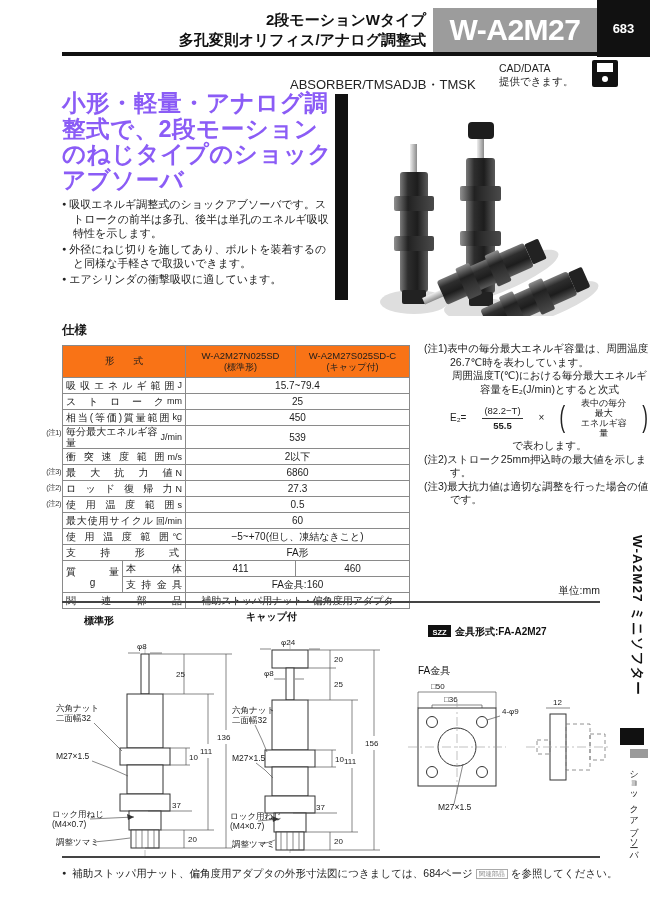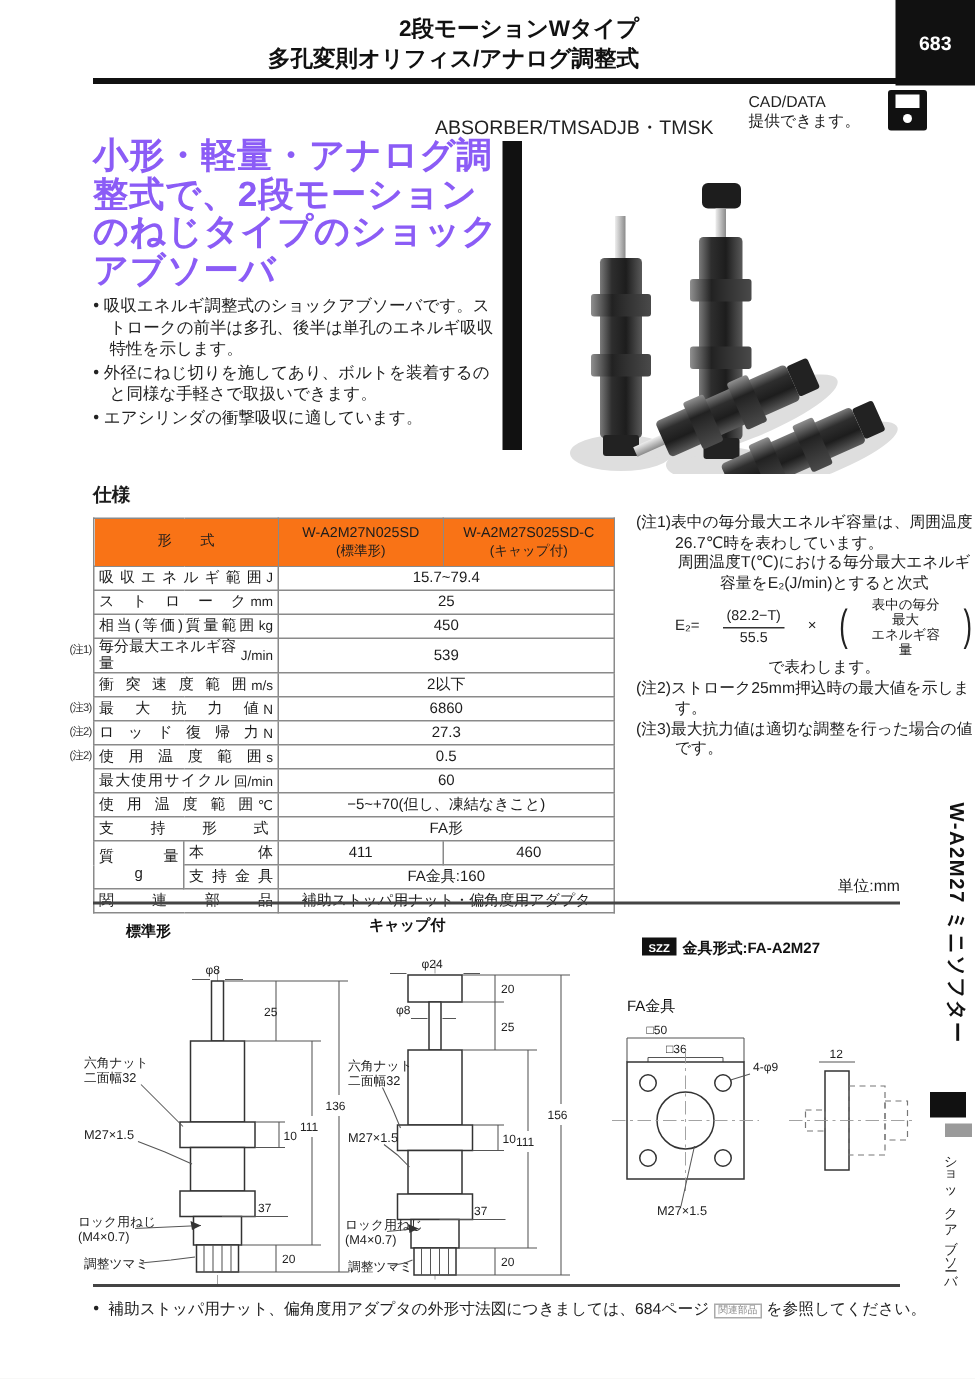--- a/index.html
+++ b/index.html
@@ -41,21 +41,21 @@
   .jst{text-align:justify;text-align-last:justify;}
   .note-pre{position:absolute;left:-26px;top:3px;font-size:7.5px;color:#333;width:24px;text-align:right;letter-spacing:-.5px;}
 
   
   .notes{left:424px;top:342px;width:225px;font-size:10.5px;line-height:13.5px;color:#222;}
   .note-h{padding-left:26px;text-indent:-26px;}
   .note-c{padding-left:26px;text-align:center;}
   .formula{display:flex;align-items:center;margin:2px 0 1px 26px;font-size:10px;gap:14px;}
   .frac{display:inline-block;text-align:center;margin:0 2px;}
   .frac .num{display:block;font-size:9.5px;padding:0 2px;}
-  .frac .den{display:block;font-size:9.5px;border-top:1px solid #333;padding:0 2px;}
+  .frac .den{display:block;font-size:9.5px;border-top:1px solid #333;padding:0 2px;font-weight:bold;}
   .bp{font-size:17px;font-weight:300;display:inline-block;transform:scaleY(1.7);margin:0 1px;}
   .pstack span{display:block;font-size:9px;line-height:10px;text-align:center;}
 
   .unit-note{left:470px;top:584px;width:130px;text-align:right;font-size:10.5px;}
   .rule{height:2px;background:#444;}
 
   
   .footer{left:62px;top:866px;width:548px;font-size:10.5px;line-height:14px;color:#222;padding-left:10px;text-indent:-10px;}
   .footer:before{content:"●";font-size:7px;margin-right:3px;vertical-align:2px;}
   .badge{display:inline-block;border:1px solid #aaa;color:#888;font-size:6.5px;padding:0 2px;margin:0 3px;vertical-align:1px;line-height:8px;text-indent:0;}
@@ -78,20 +78,23 @@
   .dttl{font-size:10px;fill:#111;}
 </style>
 </head>
 <body>
 
 <div id="page">
 
   <div class="abs hdr-titles">
     <div>2段モーションWタイプ</div>
     <div>多孔変則オリフィス/アナログ調整式</div>
+  </div>
+  <div class="abs model-box">
+    <span>W-A2M27</span>
   </div>
   <div class="abs page-box">
     <span>683</span>
   </div>
   <div class="abs hdr-rule"></div>
   <div class="abs cad-series">ABSORBER/TMSADJB・TMSK</div>
   <div class="abs cad-txt">
     <div>CAD/DATA</div>
     <div>提供できます。</div>
   </div>

